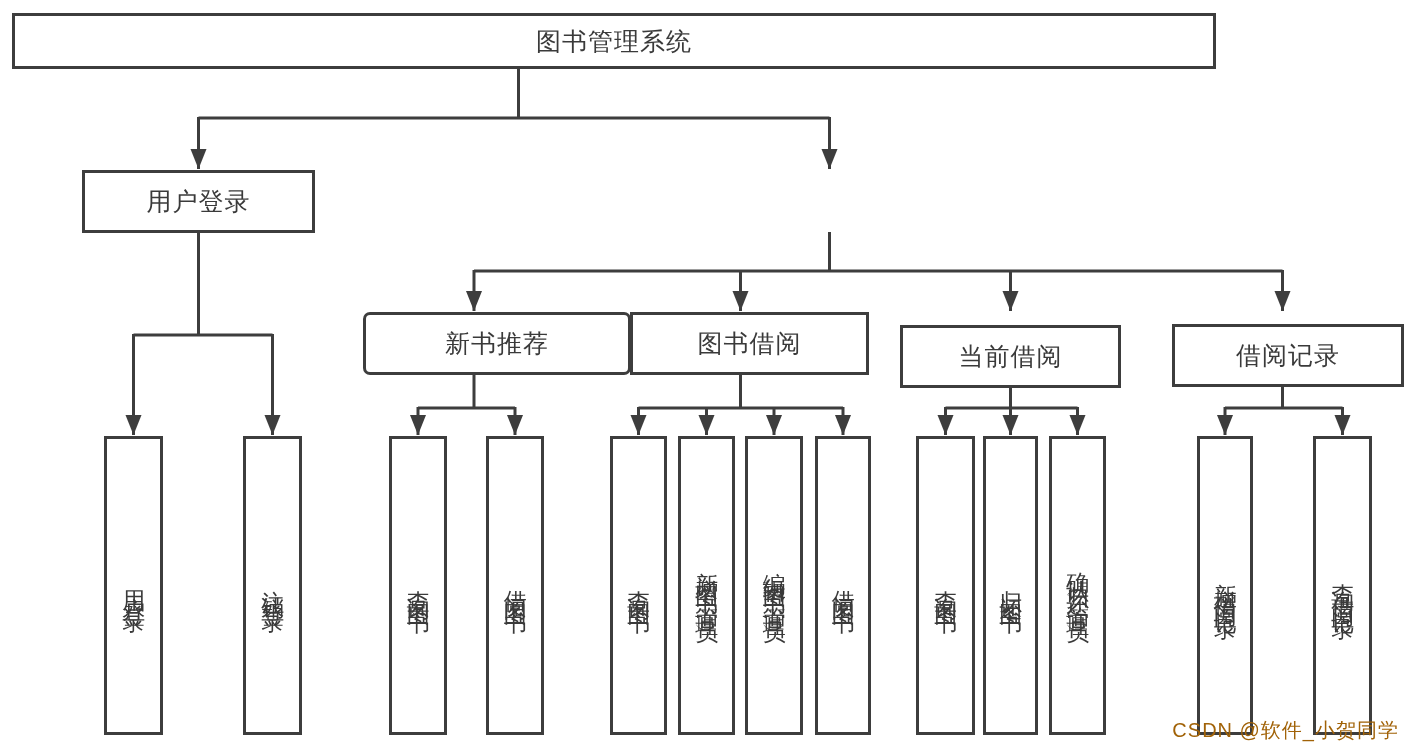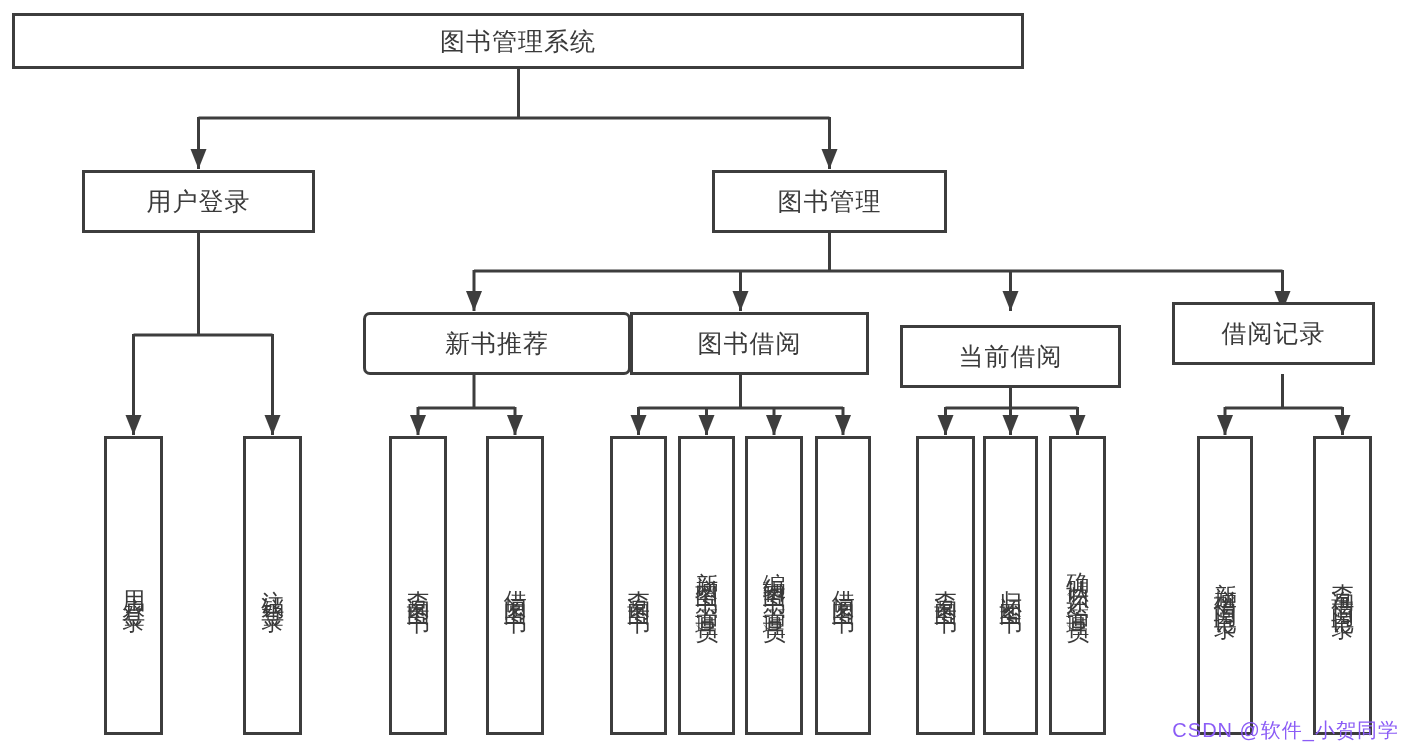--- a/index.html
+++ b/index.html
@@ -17,21 +17,21 @@
     color:#3a3a3a;z-index:2;
   }
   .h-box{font-size:25px;letter-spacing:1px;white-space:nowrap;}
   .v-box{
     writing-mode:vertical-rl;
     font-size:23px;letter-spacing:7px;line-height:1.1;
     text-align:center;
   }
   .watermark{
     position:absolute;right:6px;bottom:3px;z-index:10;
-    color:#8b5cf6;font-size:20px;letter-spacing:1px;white-space:nowrap;
+    color:#a16207;font-size:20px;letter-spacing:1px;white-space:nowrap;
   }
 </style>
 </head>
 <body>
 
 <div id="canvas">
 
   <svg class="wires" width="1405" height="747" viewBox="0 0 1405 747">
     <defs>
       <marker id="arrowhead" markerUnits="userSpaceOnUse" markerWidth="26" markerHeight="20" refX="20" refY="8" orient="auto">
@@ -75,29 +75,28 @@
       <line x1="1010.5" y1="407" x2="1010.5" y2="435" marker-end="url(#arrowhead)"></line>
       <line x1="1077.5" y1="407" x2="1077.5" y2="435" marker-end="url(#arrowhead)"></line>
 
       <line x1="1282.5" y1="374" x2="1282.5" y2="408"></line>
       <line x1="1225" y1="408" x2="1342.5" y2="408"></line>
       <line x1="1225" y1="407" x2="1225" y2="435" marker-end="url(#arrowhead)"></line>
       <line x1="1342.5" y1="407" x2="1342.5" y2="435" marker-end="url(#arrowhead)"></line>
     </g>
   </svg>
 
-  <div class="box h-box" style="left:12px;top:13px;width:1012px;height:56px;">图书管理系统</div>
+  <div class="box h-box" style="left:12px;top:13px;width:1204px;height:56px;">图书管理系统</div>
 
   <div class="box h-box" style="left:82px;top:170px;width:233px;height:63px;">用户登录</div>
-  <div class="box h-box" style="left:712px;top:170px;width:235px;height:63px;">图书管理</div>
 
   <div class="box h-box" style="left:363px;top:312px;width:268px;height:63px;border-radius:7px;">新书推荐</div>
   <div class="box h-box" style="left:630px;top:312px;width:239px;height:63px;">图书借阅</div>
   <div class="box h-box" style="left:900px;top:312px;width:221px;height:63px;margin-top:13px;">当前借阅</div>
-  <div class="box h-box" style="left:1172px;top:302px;width:203px;height:63px;">借阅记录</div>
+  <div class="box h-box" style="left:1172px;top:324px;width:232px;height:63px;">借阅记录</div>
 
   <div class="box v-box" style="left:104px;top:436px;width:59px;height:299px;">用户登录</div>
   <div class="box v-box" style="left:243px;top:436px;width:59px;height:299px;">注销登录</div>
 
   <div class="box v-box" style="left:389px;top:436px;width:58px;height:299px;">查询图书</div>
   <div class="box v-box" style="left:486px;top:436px;width:58px;height:299px;">借阅图书</div>
 
   <div class="box v-box" style="left:610px;top:436px;width:57px;height:299px;">查询图书</div>
   <div class="box v-box" style="left:678px;top:436px;width:57px;height:299px;">新增图书（管理员）</div>
   <div class="box v-box" style="left:745px;top:436px;width:58px;height:299px;">编辑图书（管理员）</div>

